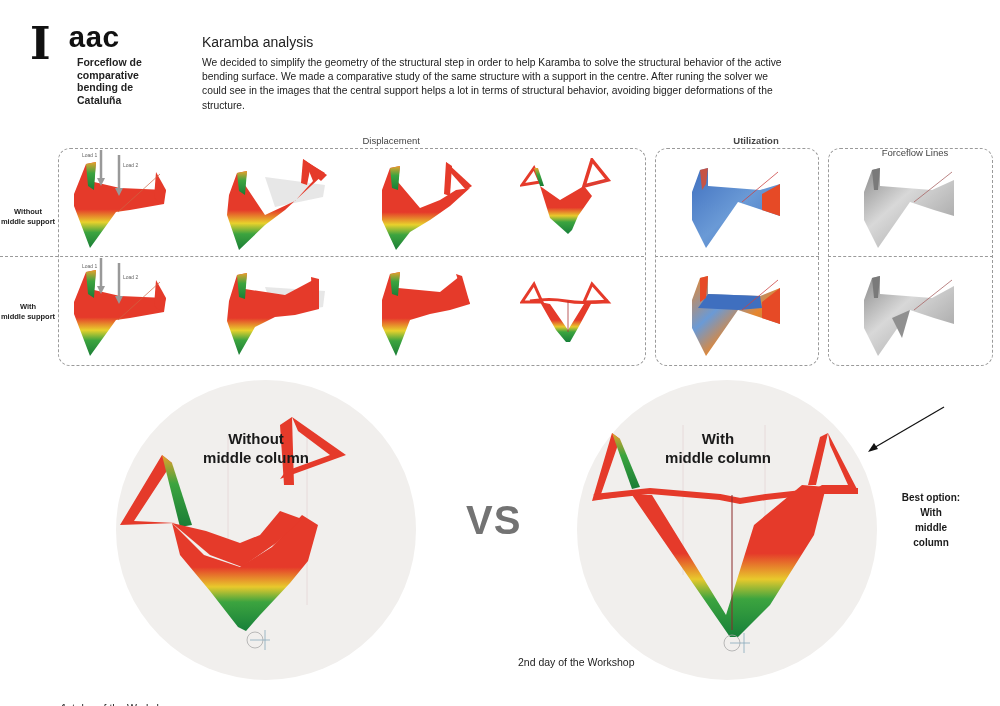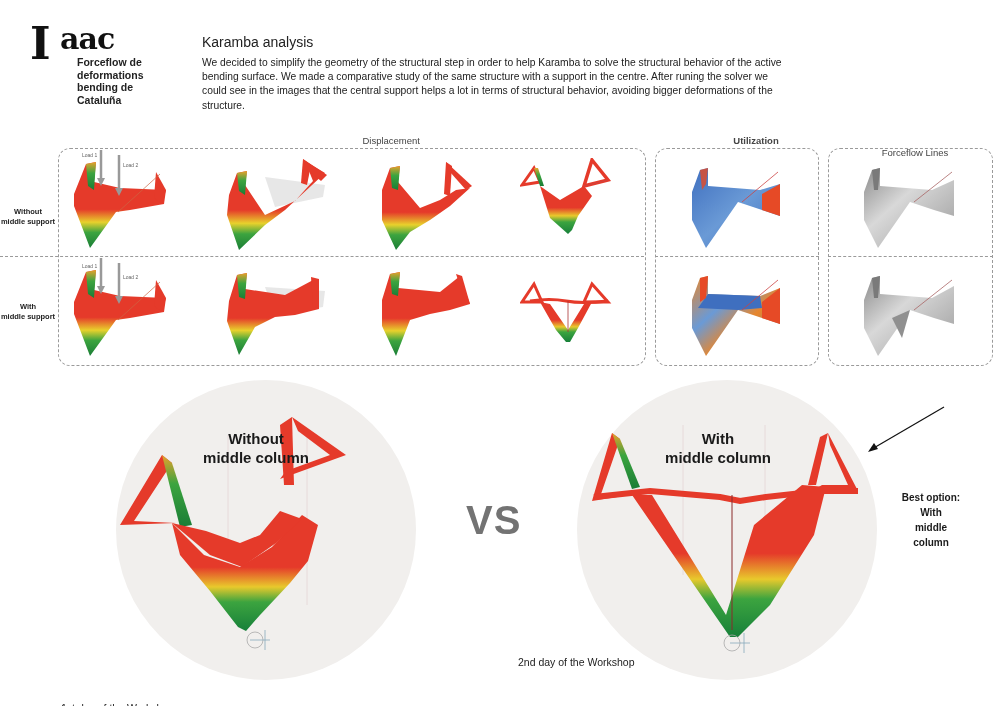--- a/index.html
+++ b/index.html
@@ -1,21 +1,21 @@
 <!DOCTYPE html>
 <html><head>
 <meta charset="utf-8">
 <style>
   html,body{margin:0;padding:0;background:#fff;}
   body{width:1000px;height:706px;position:relative;overflow:hidden;font-family:"Liberation Sans",sans-serif;color:#222;}
   .abs{position:absolute;}
   
   .logo-mark{left:30px;top:22px;font-family:"DejaVu Serif",serif;font-weight:bold;color:#111;line-height:1;}
   .logo-I{font-size:44px;position:absolute;left:0;top:0;}
-  .logo-aac{font-size:30px;position:absolute;left:30px;top:2px;letter-spacing:-1px;}
+  .logo-aac{font-size:30px;position:absolute;left:38px;top:2px;letter-spacing:-1px;font-family:Liberation Mono, monospace;}
   .logo-sub{left:77px;top:56px;font-size:10.5px;font-weight:bold;line-height:12.5px;color:#222;}
   .title{left:202px;top:34px;font-size:14px;color:#222;}
   .desc{left:202px;top:56px;width:580px;font-size:10.3px;line-height:14.2px;color:#222;}
   .panel-label{font-size:9.5px;color:#444;text-align:center;}
   .box{border:1.3px dashed #9a9a9a;border-radius:12px;}
   .hdiv{border-top:1.3px dashed #9a9a9a;height:0;}
   .row-label{font-size:7.5px;font-weight:bold;color:#222;text-align:center;line-height:10px;width:60px;}
   .thumb{position:absolute;}
   .circle{border-radius:50%;background:#f1efed;}
   .big-label{font-size:15px;font-weight:bold;color:#1a1a1a;text-align:center;line-height:19px;}
@@ -26,21 +26,21 @@
 </style>
 </head>
 <body>
 
 <div class="abs logo-mark" style="width:120px;height:50px;">
   <span class="logo-I">I</span>
   <span class="logo-aac">aac</span>
 </div>
 <div class="abs logo-sub">
   <div>Forceflow de</div>
-  <div>deformations</div>
+  <div>comparative</div>
   <div>bending de</div>
   <div>Cataluña</div>
 </div>
 
 <div class="abs title">Karamba analysis</div>
 <div class="abs desc">We decided to simplify the geometry of the structural step  in order to help Karamba to solve the structural behavior of the active bending surface. We made a comparative study of the same structure with a support in the centre. After runing the solver we could see in the images that the central support helps a lot in terms of structural behavior, avoiding bigger deformations of the structure.</div>
 
 <div class="abs panel-label" style="left:260px;top:135px;width:160px;text-align:right;">Displacement</div>
 <div class="abs panel-label" style="left:696px;top:135px;width:120px;font-weight:bold;">Utilization</div>
 <div class="abs panel-label" style="left:850px;top:135px;width:130px;margin-top:12px;">Forceflow Lines</div>

